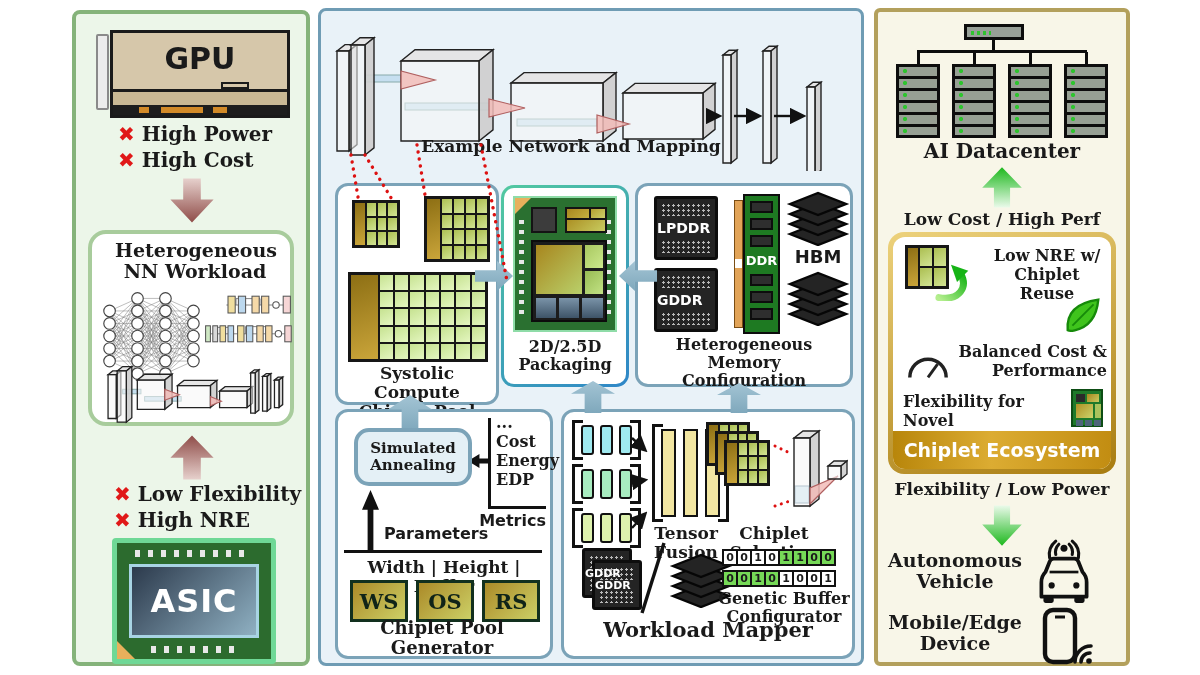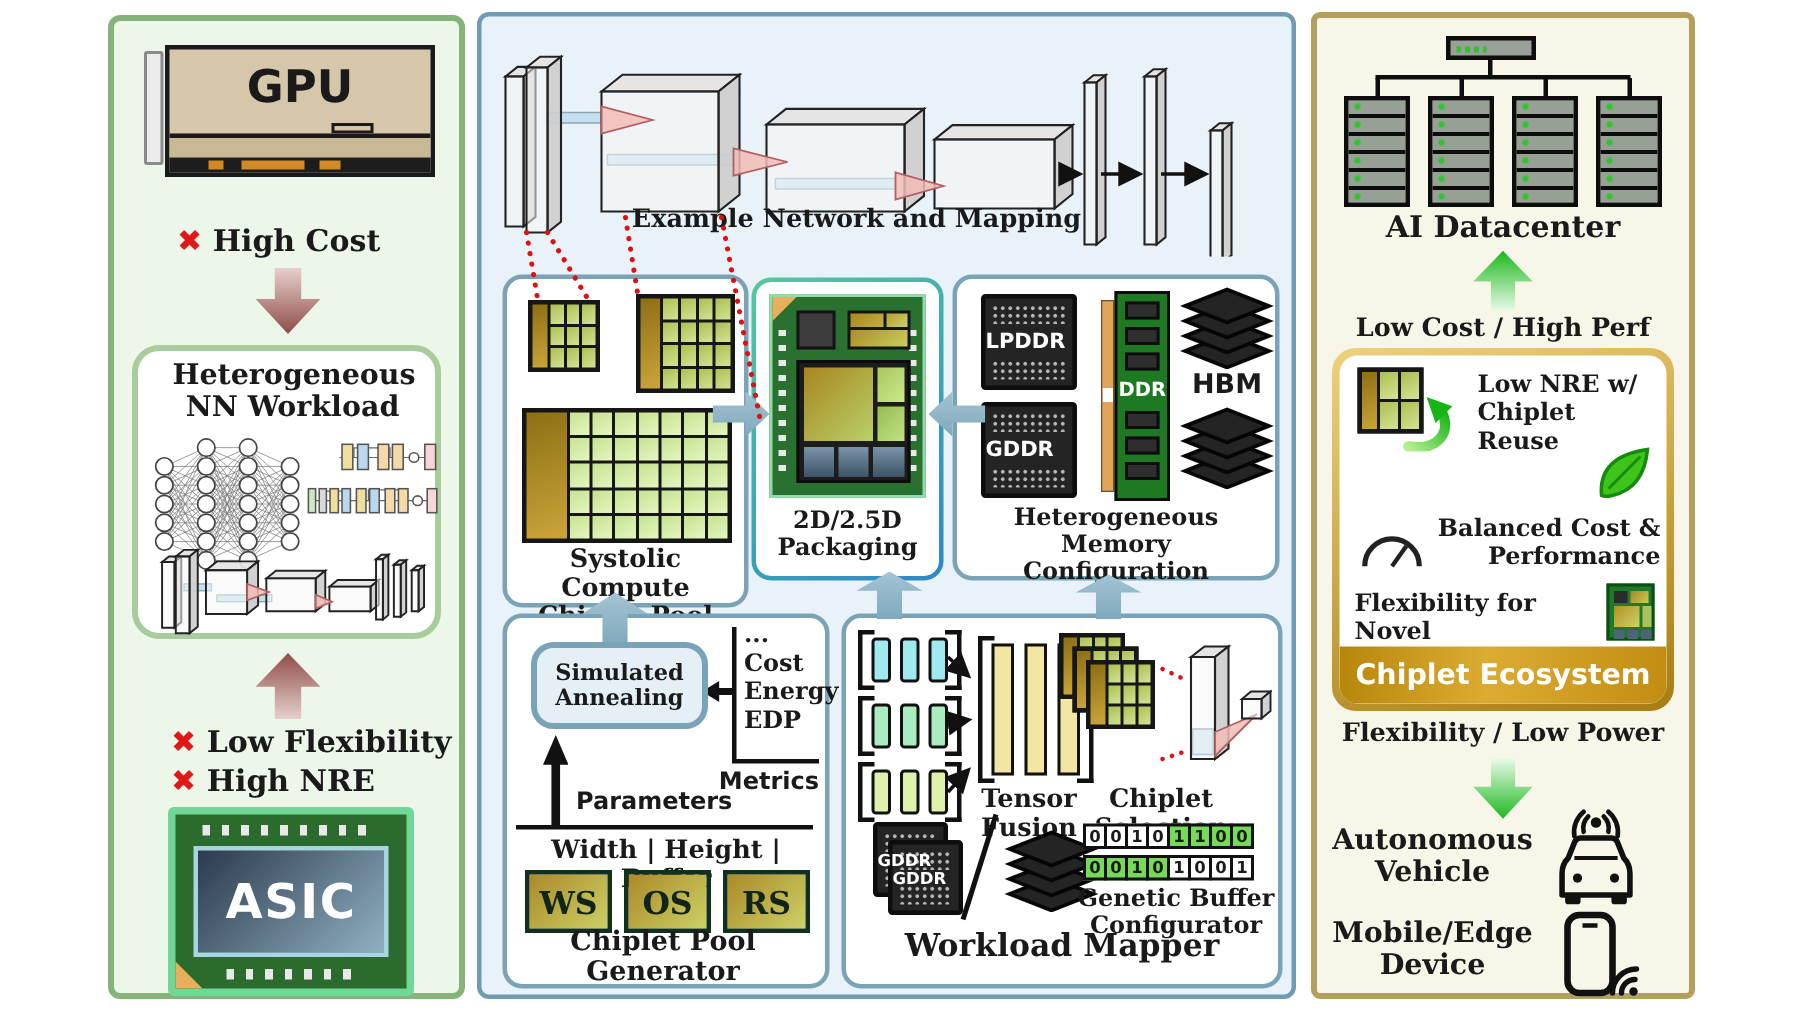--- a/index.html
+++ b/index.html
@@ -124,20 +124,23 @@
     <div class="gpu-bracket"></div>
     <div class="gpu-body">
       <div class="abs sans" style="left:0;right:0;top:8px;text-align:center;font-size:30px">GPU</div>
       <div class="gpu-tab"></div>
       <div class="gpu-mid"></div>
       <div class="gpu-band"></div>
       <div class="gpu-pad" style="left:26px;width:10px"></div>
       <div class="gpu-pad" style="left:48px;width:42px"></div>
       <div class="gpu-pad" style="left:100px;width:14px"></div>
     </div>
+  </div>
+  <div class="xrow" style="left:42px;top:108px">
+    <span class="xmark">✖</span><span>High Power</span>
   </div>
   <div class="xrow" style="left:42px;top:134px">
     <span class="xmark">✖</span><span>High Cost</span>
   </div>
   <svg class="abs" style="left:92px;top:162px;width:48px;height:50px" viewBox="0 0 60 56">
     <polygon points="19,0 41,0 41,26 57,26 30,55 3,26 19,26" fill="url(#gRD)"></polygon>
   </svg>
   <div class="nnbox">
     <div class="cap" style="left:23px;top:6px;width:160px;font-size:19px">Heterogeneous NN Workload</div>
     <svg id="svg-mlp" class="abs" style="left:6px;top:52px" width="106" height="100" viewBox="0 0 110 100">
@@ -724,21 +727,21 @@
           <i class="goldcol" style="grid-row: 1 / span 2;"></i>
           <i class="cell"></i>
           <i class="cell"></i>
           <i class="cell"></i>
           <i class="cell"></i>
         </div>
       <svg class="abs" style="left:40px;top:26px" width="36" height="38" viewBox="0 0 40 44">
         <path d="M6,40 C30,44 40,28 31,12" fill="none" stroke="url(#gGA)" stroke-width="8" stroke-linecap="round"></path>
         <polygon points="20,2 40,9 27,22" fill="#16b416"></polygon>
       </svg>
-      <div class="ftext" style="left:92px;top:10px;width:124px;text-align:left">Low NRE w/ Chiplet Reuse</div>
+      <div class="ftext" style="left:92px;top:10px;width:124px;text-align:center">Low NRE w/ Chiplet Reuse</div>
       <svg class="abs" style="left:170px;top:58px" width="40" height="40" viewBox="0 0 34 34">
         <path d="M4,30 Q2,8 30,4 Q28,26 10,30 Q6,31 4,30 Z" fill="#3fc41c" stroke="#168a0a" stroke-width="2"></path>
         <path d="M8,26 Q16,18 26,8" fill="none" stroke="#168a0a" stroke-width="1.6"></path>
       </svg>
       <svg class="abs" style="left:12px;top:112px" width="46" height="32" viewBox="0 0 48 32">
         <path d="M5,29 A19,19 0 0 1 43,29" fill="none" stroke="#222" stroke-width="3.6"></path>
         <line x1="24" y1="29" x2="34" y2="15" stroke="#222" stroke-width="3"></line>
       </svg>
       <div class="ftext" style="left:64px;top:106px;width:150px;text-align:right">Balanced Cost &amp; Performance</div>
       <div class="ftext" style="left:10px;top:156px;width:150px">Flexibility for Novel Workloads</div>

